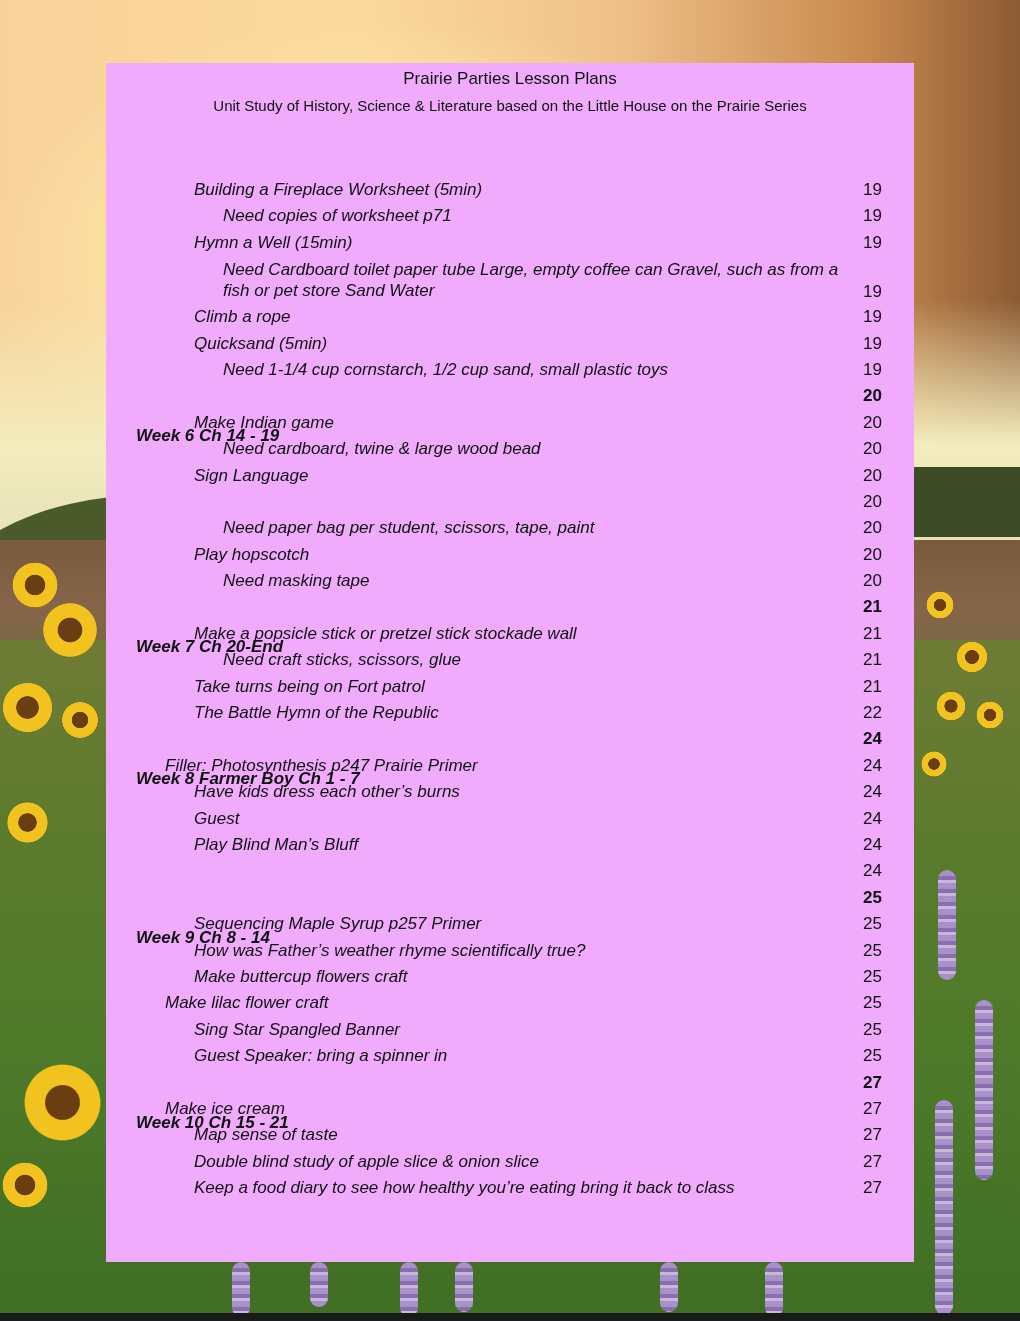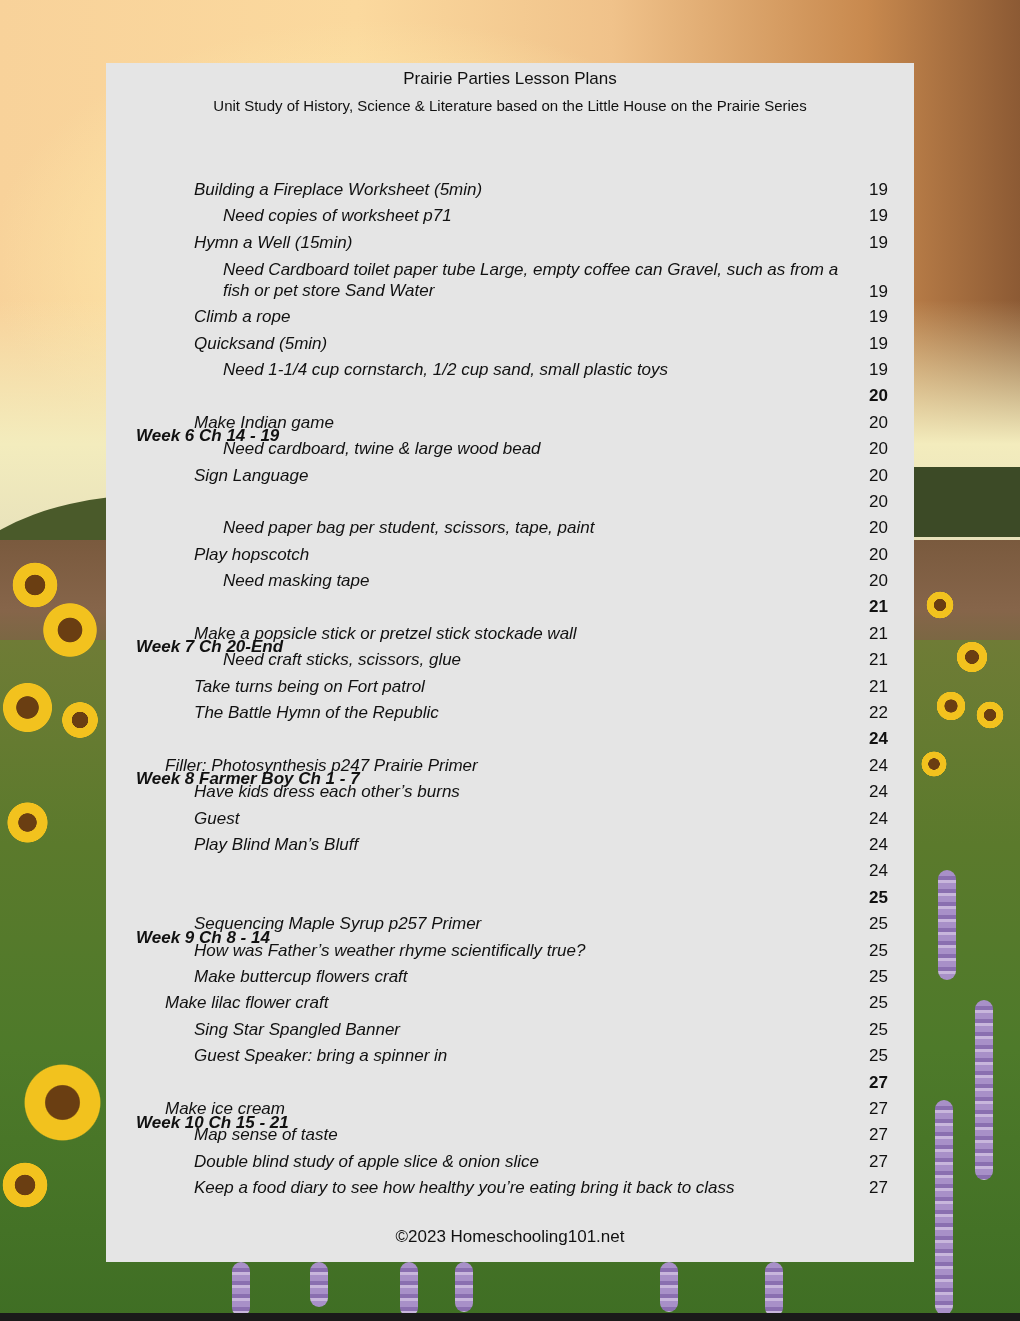--- a/index.html
+++ b/index.html
@@ -70,21 +70,21 @@
       background: #1a1a1a;
     }
 
     
     .page {
       position: absolute;
       left: 106px;
       top: 63px;
       width: 808px;
       height: 1199px;
-      background: #e5e5e5;
+      background: #f0abfc;
       color: #111111;
     }
     .doc-header {
       position: absolute;
       left: 0; top: 5px; width: 808px;
       text-align: center;
     }
     .doc-title {
       font-size: 17px;
       line-height: 22px;
@@ -108,21 +108,21 @@
       line-height: 26.4px;
       height: 26.4px;
     }
     .toc-row .label {
       position: absolute;
       white-space: nowrap;
       font-style: italic;
     }
     .toc-row .page-num {
       position: absolute;
-      right: 26px;
+      right: 32px;
       top: 0;
     }
     .toc-row.lvl-0 .label { left: 30px; font-weight: bold; margin-top: 40px; }
     .toc-row.lvl-0 .page-num { font-weight: bold; }
     .toc-row.lvl-1 .label { left: 59px; }
     .toc-row.lvl-2 .label { left: 88px; }
     .toc-row.lvl-3 .label { left: 117px; }
     .toc-row.multi {
       height: 48px;
     }
@@ -334,14 +334,13 @@
     <div class="toc-row lvl-2">
         <span class="label">Double blind study of apple slice &amp; onion slice</span>
         <span class="page-num">27</span>
       </div>
     <div class="toc-row lvl-2">
         <span class="label">Keep a food diary to see how healthy you’re eating bring it back to class</span>
         <span class="page-num">27</span>
       </div>
   </div>
 
-  <div class="doc-footer">©2023 Homeschooling101.net</div>
 </div>
 
 </body></html>

